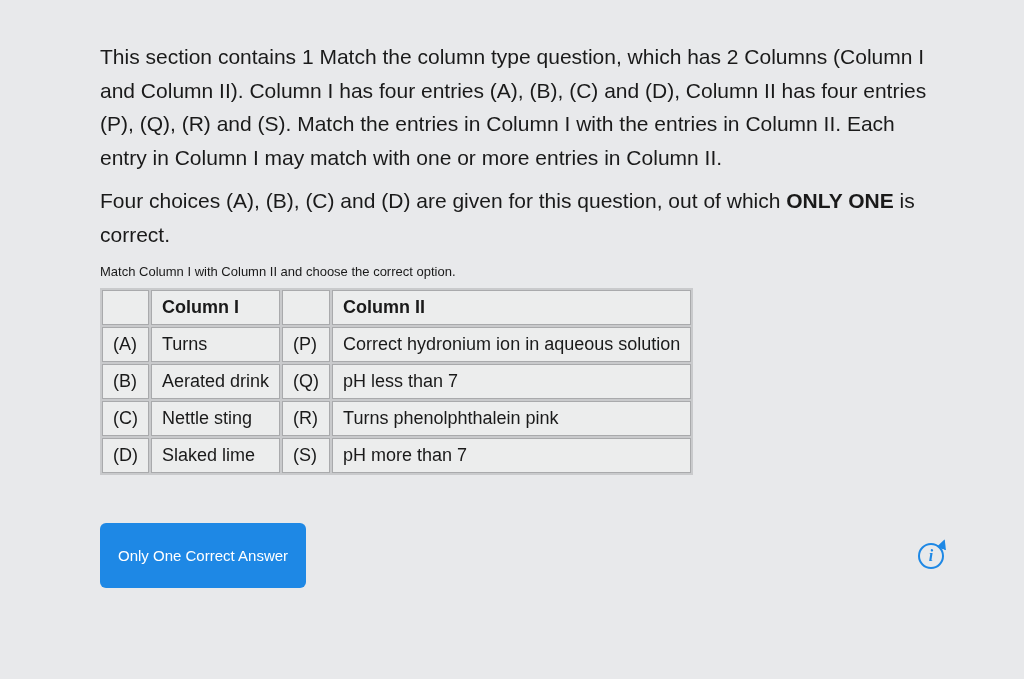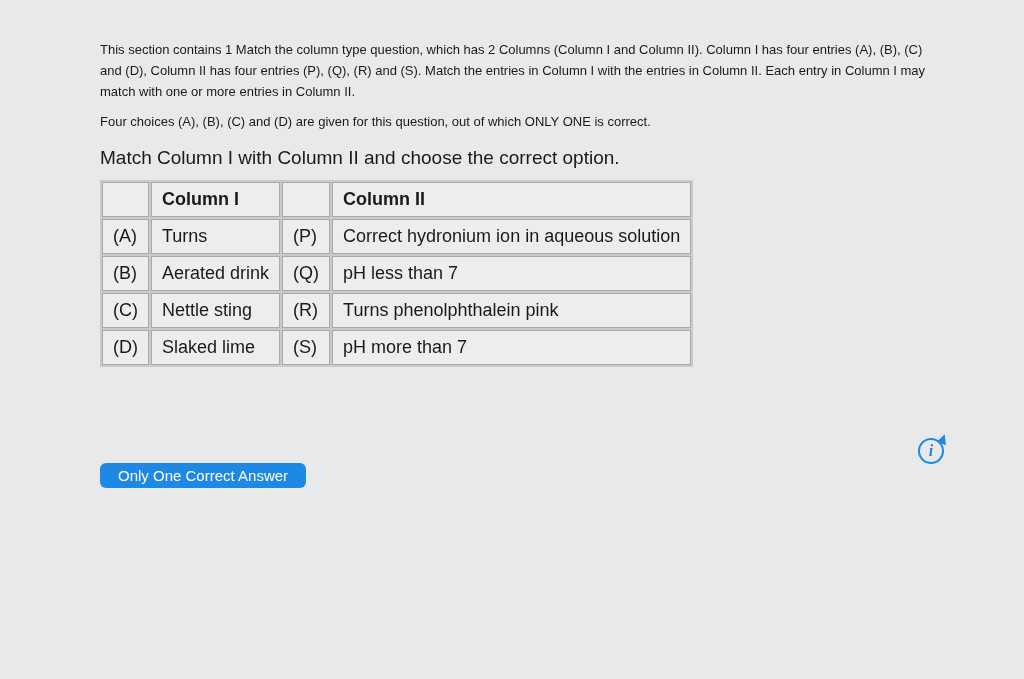--- a/index.html
+++ b/index.html
@@ -10,29 +10,29 @@
     body {
       font-family: Arial, Helvetica, sans-serif;
       background: #e8e9eb;
       width: 1024px;
       height: 679px;
       padding: 40px 80px 30px 100px;
       color: #1a1a1a;
       position: relative;
     }
     .instructions {
-      font-size: 13px;
+      font-size: 21px;
       line-height: 1.6;
       margin-bottom: 10px;
     }
     .instructions .bold {
-      font-weight: normal;
+      font-weight: bold;
     }
     .match-prompt {
-      font-size: 19px;
+      font-size: 13px;
       line-height: 1.6;
       margin-bottom: 6px;
     }
     table {
       border-collapse: separate;
       border-spacing: 2px;
       background: #c9cacc;
       font-size: 18px;
     }
     table td, table th {
@@ -51,23 +51,22 @@
       display: flex;
       justify-content: space-between;
       align-items: center;
     }
     .only-one-btn {
       background: #1e88e5;
       color: #fff;
       font-size: 15px;
       border: none;
       border-radius: 6px;
-      padding: 4px 18px;
+      padding: 24px 18px;
       cursor: pointer;
-      margin-top: 48px;
     }
     .info-icon {
       width: 26px;
       height: 26px;
       border: 2px solid #1e88e5;
       border-radius: 50%;
       display: flex;
       align-items: center;
       justify-content: center;
       color: #1e88e5;

